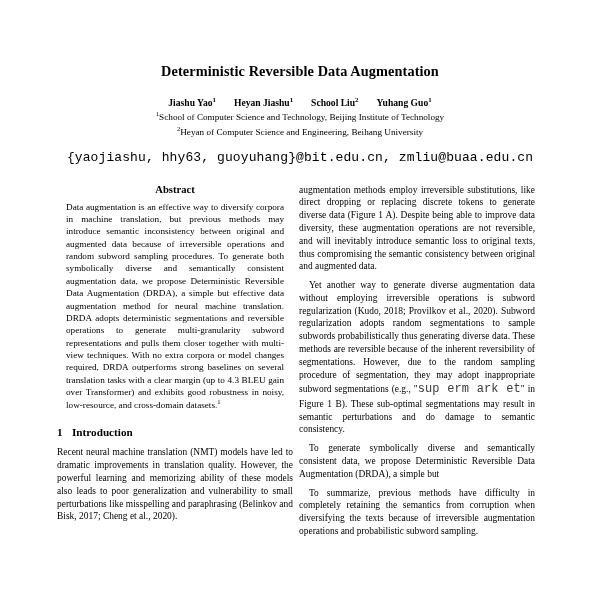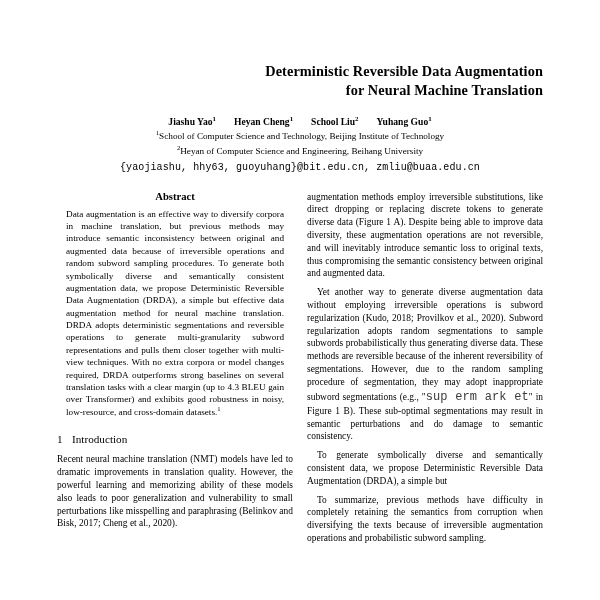--- a/index.html
+++ b/index.html
@@ -29,21 +29,20 @@
   .title-block {
     padding-top: 62px;
     text-align: center;
   }
   .paper-title {
     font-size: 14.3px;
     font-weight: bold;
     line-height: 1.33;
     letter-spacing: 0.1px;
     margin: 0;
-    text-align: right;
   }
   .paper-title .tline { display: block; }
 
   .authors {
     margin-top: 16px;
     font-size: 9.6px;
     font-weight: bold;
     line-height: 1.2;
   }
   .author {
@@ -60,33 +59,33 @@
   .authors sup { font-weight: bold; }
 
   .affil {
     font-size: 9.2px;
     line-height: 1.42;
     margin-top: 2px;
   }
   .affil sup { font-weight: normal; }
 
   .emails {
-    margin-top: 3px;
+    margin-top: 11px;
     font-family: "Liberation Mono", "DejaVu Sans Mono", monospace;
-    font-size: 10px;
+    font-size: 13px;
     letter-spacing: 0.1px;
     line-height: 1.3;
   }
 
   
   .columns {
     margin-top: 17px;
     display: flex;
     align-items: flex-start;
-    gap: 14px;
+    gap: 6px;
   }
   .col {
     width: 236px;
     flex: 0 0 236px;
   }
 
   .abstract-head {
     text-align: center;
     font-size: 10.6px;
     font-weight: bold;
@@ -99,21 +98,21 @@
     font-size: 9.2px;
     line-height: 1.345;
     text-align: justify;
     margin: 0;
     -webkit-hyphens: auto;
     hyphens: auto;
   }
 
   .section-head {
     font-size: 11.2px;
-    font-weight: normal;
+    font-weight: bold;
     margin: 15px 0 7px 0;
     line-height: 1.2;
   }
   .section-head .secnum {
     display: inline-block;
     min-width: 15px;
   }
 
   .body-p {
     font-size: 9.45px;
@@ -139,25 +138,24 @@
   }
 </style>
 </head>
 <body>
 
 <div class="page">
 
   <div class="title-block">
     <h1 class="paper-title">
       <span class="tline">Deterministic Reversible Data Augmentation</span>
-      <span class="tline">for Neural Machine Translation</span>
     </h1>
 
     <div class="authors">
-      <span class="author"><span>Jiashu Yao</span><sup>1</sup></span><span class="author"><span>Heyan Cheng</span><sup>1</sup></span><span class="author"><span>School Liu</span><sup>2</sup></span><span class="author"><span>Yuhang Guo</span><sup>1</sup></span>
+      <span class="author"><span>Jiashu Yao</span><sup>1</sup></span><span class="author"><span>Heyan Jiashu</span><sup>1</sup></span><span class="author"><span>School Liu</span><sup>2</sup></span><span class="author"><span>Yuhang Guo</span><sup>1</sup></span>
     </div>
 
     <div class="affil"><sup>1</sup><span>School of Computer Science and Technology, Beijing Institute of Technology</span></div>
     <div class="affil"><sup>2</sup><span>Heyan of Computer Science and Engineering, Beihang University</span></div>
 
     <div class="emails">{yaojiashu, hhy63, guoyuhang}@bit.edu.cn, zmliu@buaa.edu.cn</div>
   </div>
 
   <div class="columns">
 

